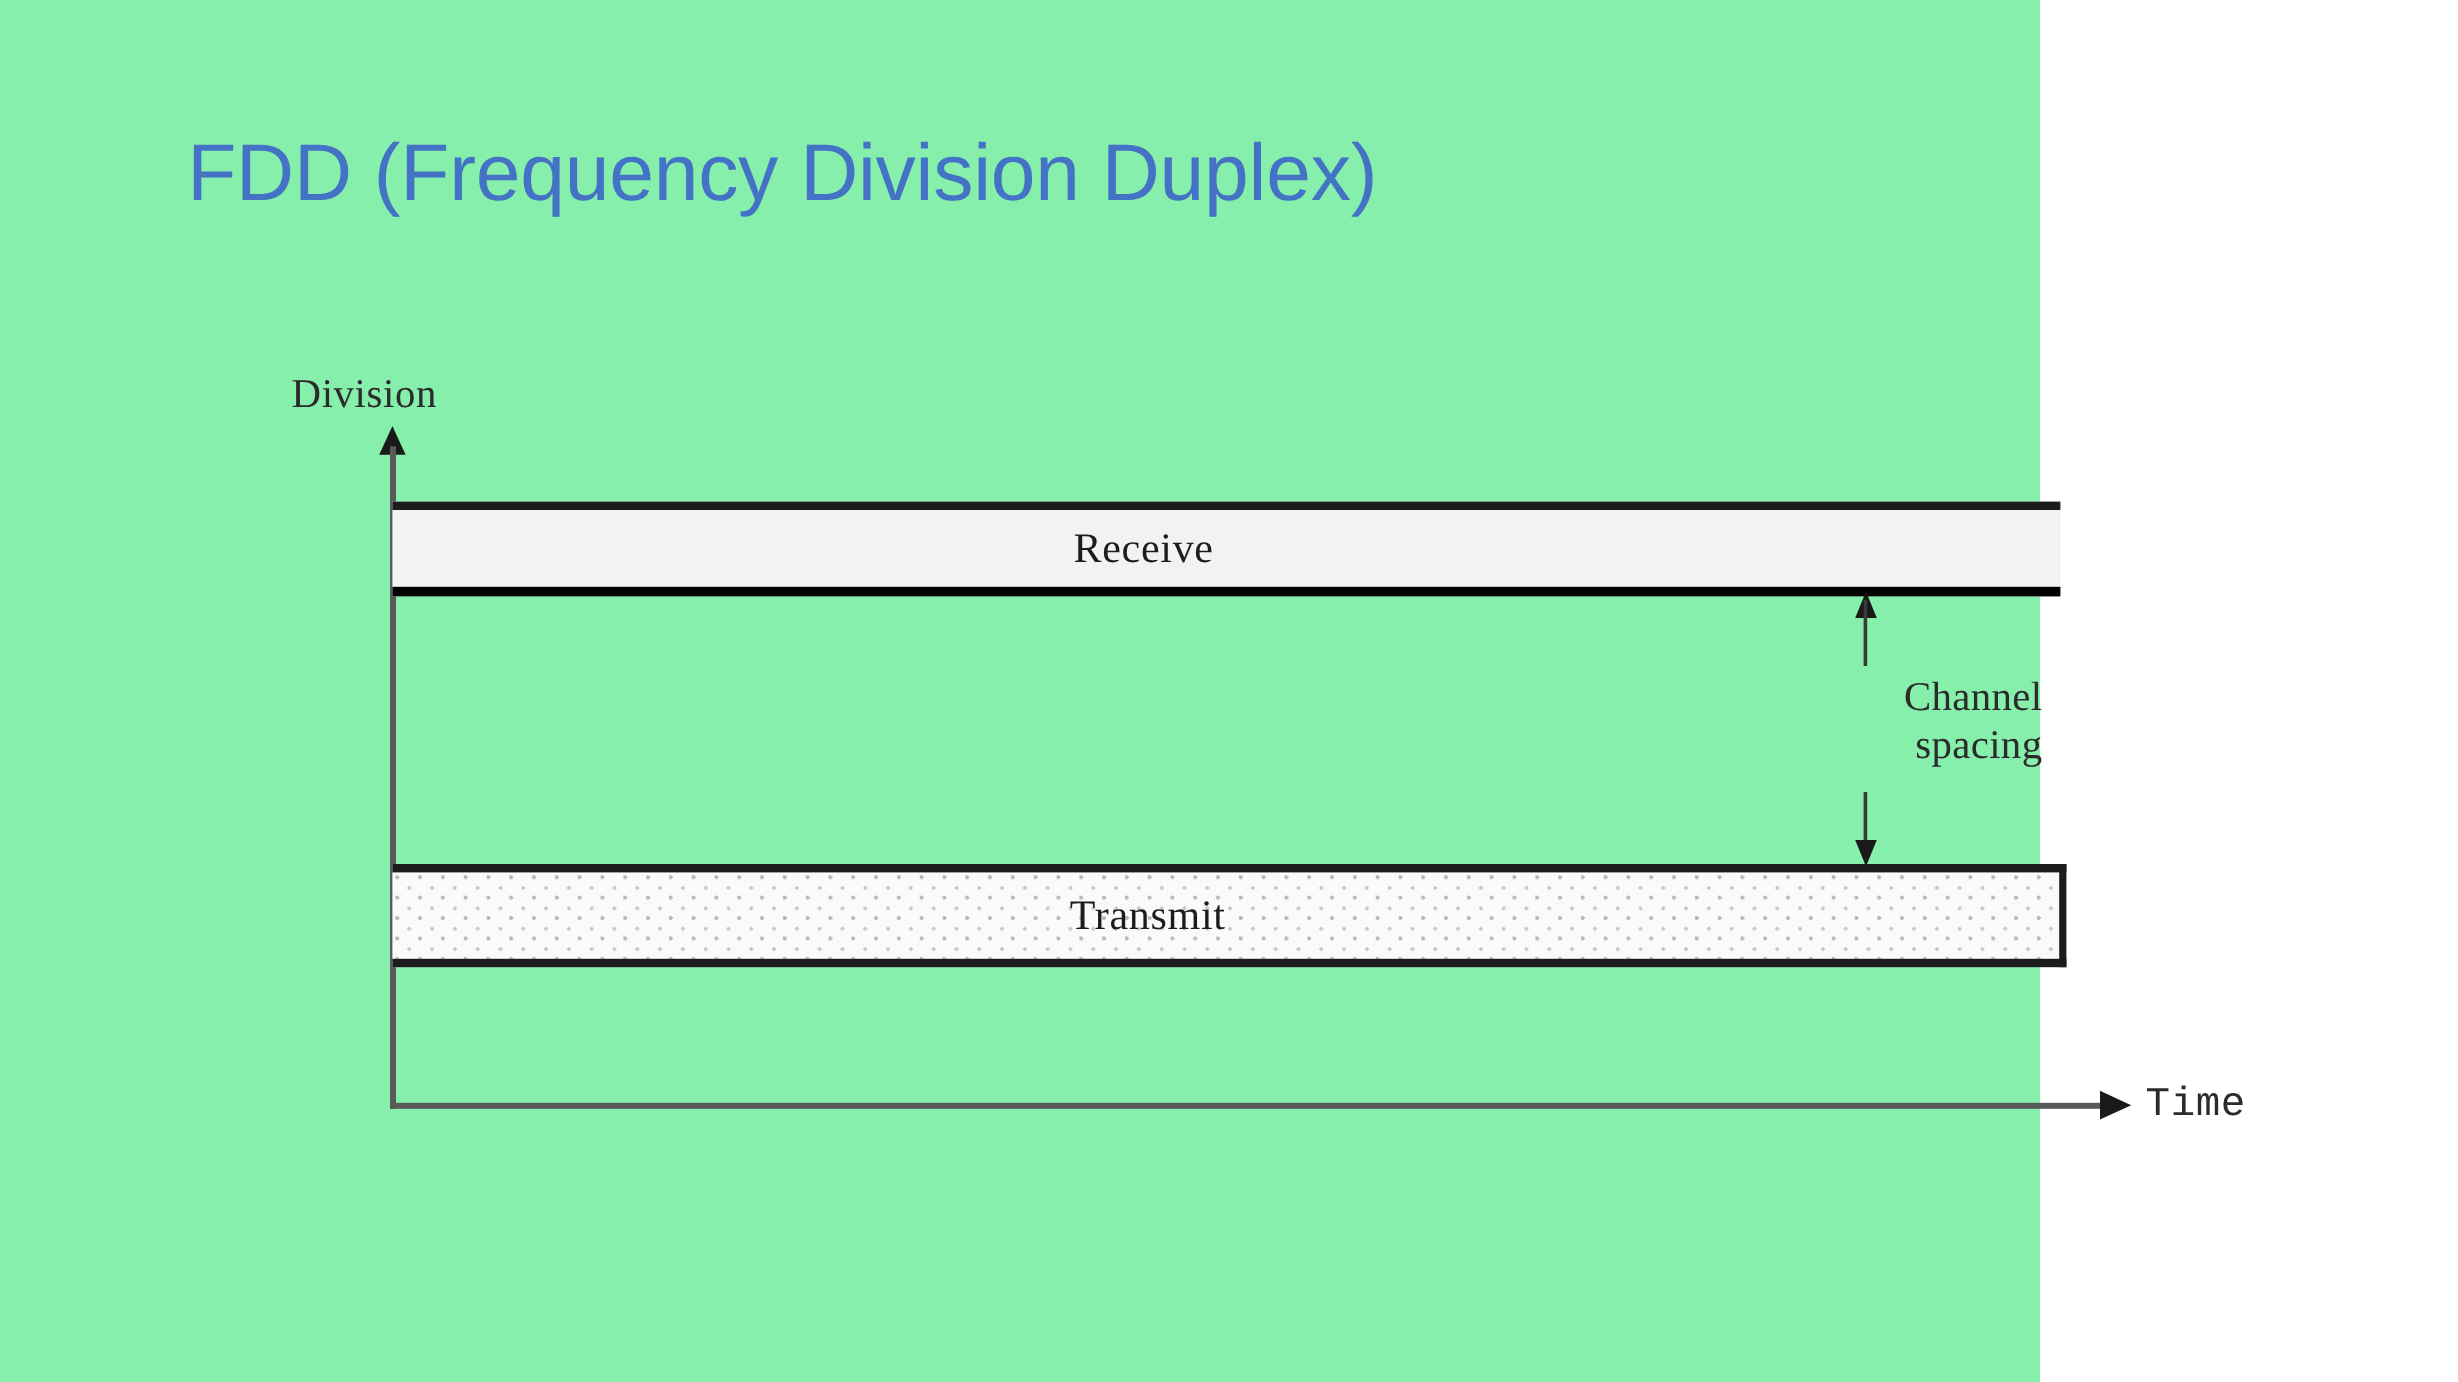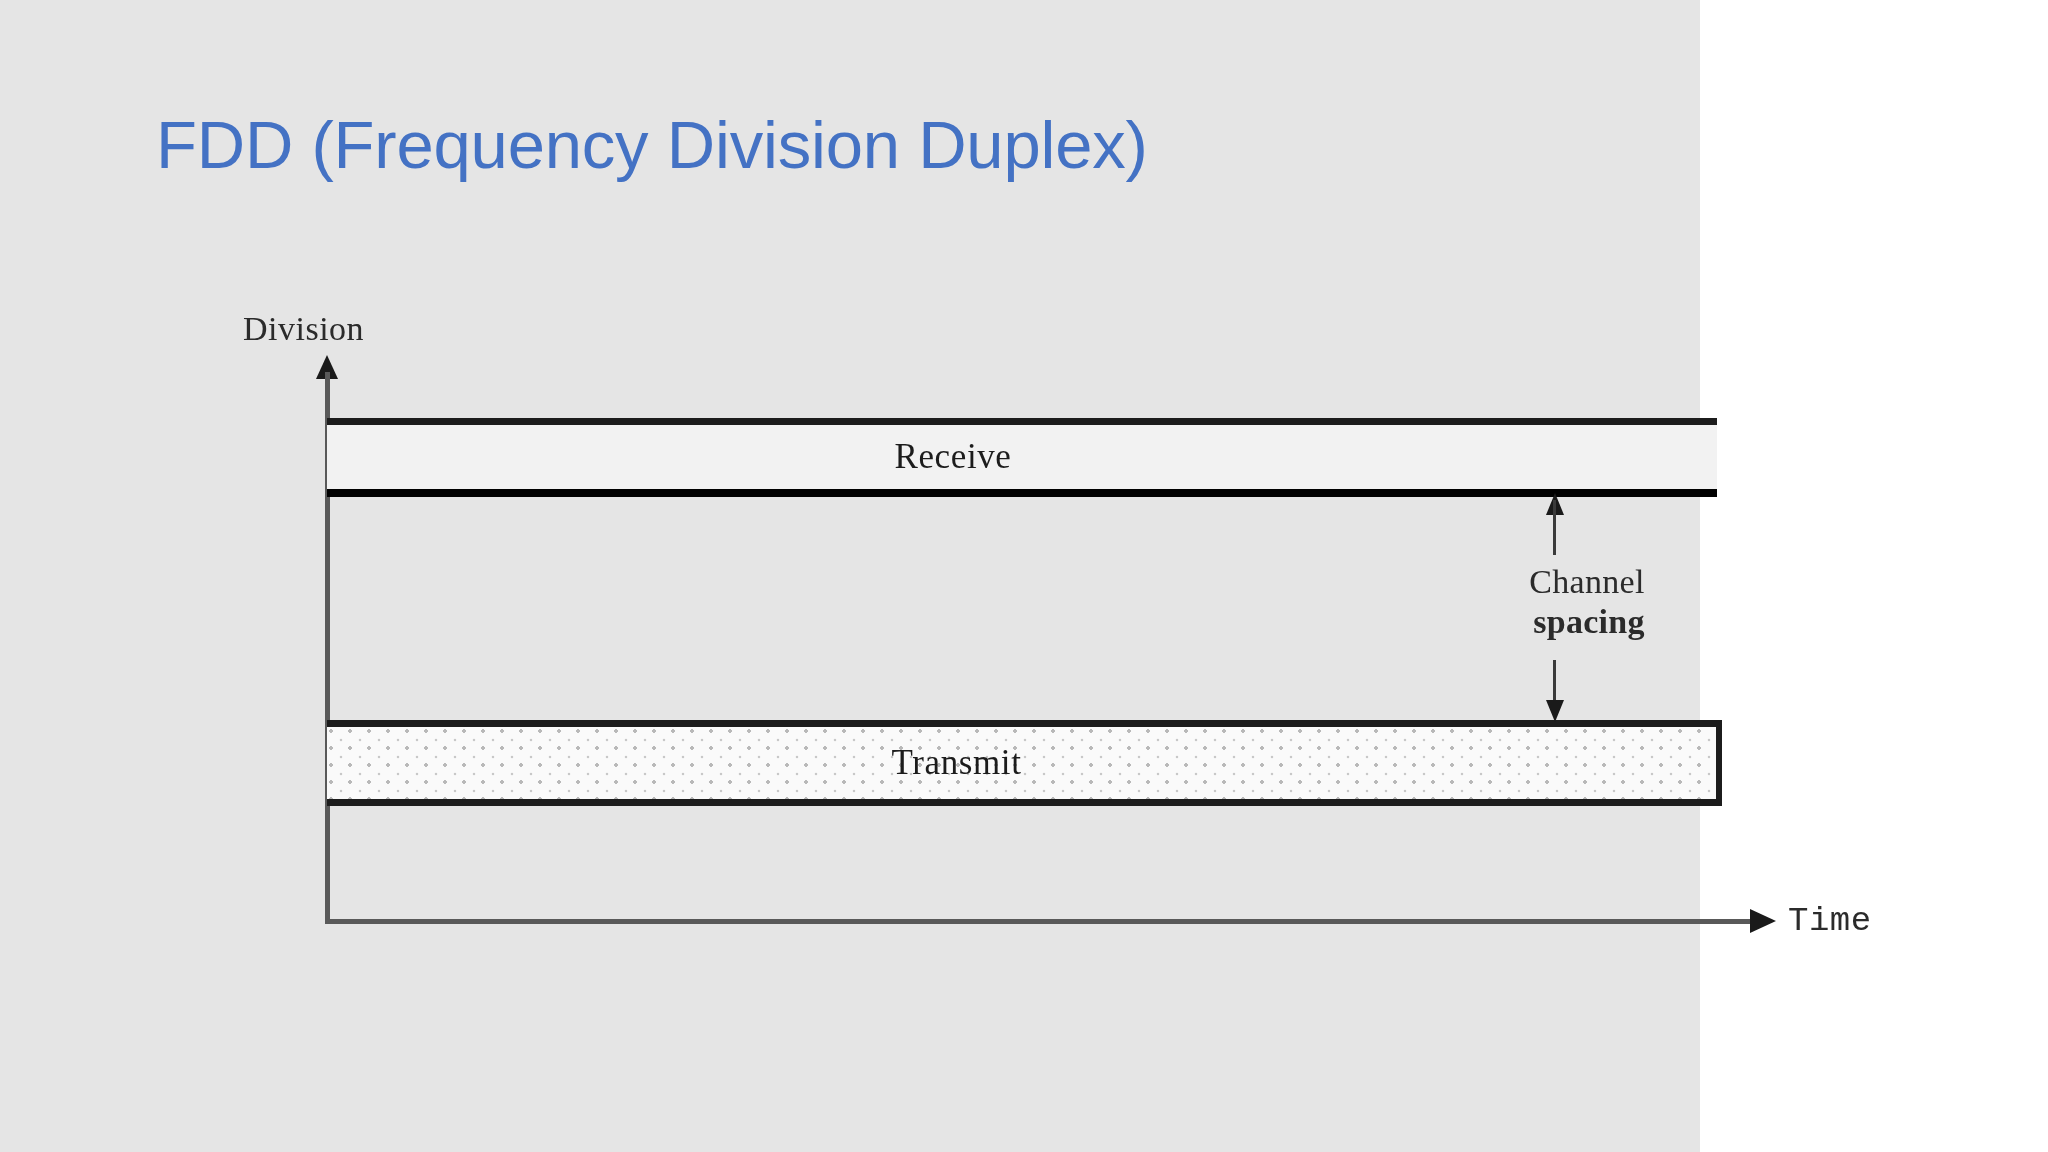--- a/index.html
+++ b/index.html
@@ -13,21 +13,21 @@
     position: relative;
     overflow: hidden;
     font-family: "Liberation Sans", sans-serif;
   }
 
   #slide {
     position: absolute;
     left: 0; top: 0;
     width: 1700px;
     height: 1152px;
-    background: #e5e5e5;
+    background: #86efac;
   }
 
   
   #slide-title {
     position: absolute;
     left: 156px;
     top: 108px;
     width: 1700px;
     font-family: "Liberation Sans", sans-serif;
     font-size: 67px;
@@ -219,25 +219,25 @@
   }
   #cs-text {
     position: absolute;
     left: -8px;
     top: 65px;
     width: 230px;
     font-family: "Liberation Serif", serif;
     font-size: 34px;
     line-height: 1.18;
     color: #2b2b2b;
-    text-align: center;
+    text-align: right;
     letter-spacing: 0.3px;
   }
   #cs-text .cs-line { display: block; }
-  #cs-text .cs-line-2 { padding-left: 4px; font-weight: bold; }
+  #cs-text .cs-line-2 { padding-left: 4px; }
 </style>
 </head>
 <body>
 
 <div id="slide">
 
   <div id="slide-title">FDD (Frequency Division Duplex)</div>
 
   <div id="fdd-figure">
 

